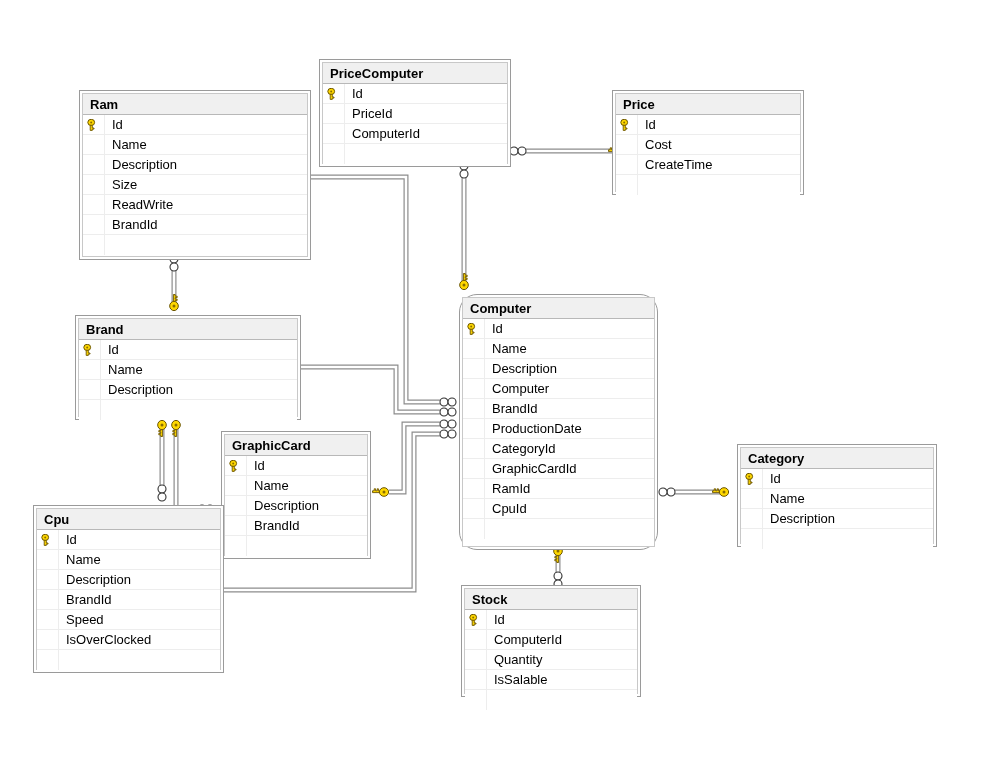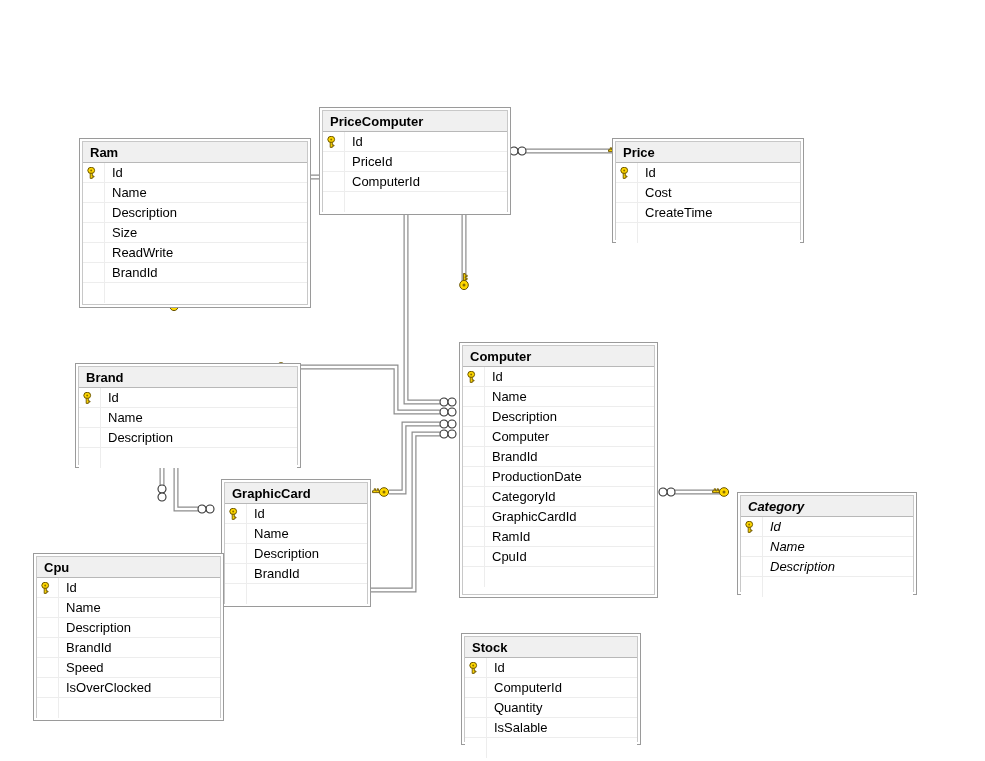--- a/index.html
+++ b/index.html
@@ -28,21 +28,20 @@
     pointer-events: none;
   }
 
   
   .entity {
     position: absolute;
     background: #ffffff;
     border: 1px solid #9a9a9a;
     box-sizing: border-box;
     padding: 2px;
-    margin-top: 48px;
   }
   .entity-inner {
     border: 1px solid #c8c8c8;
     box-sizing: border-box;
     width: 100%;
     height: 100%;
     background: #ffffff;
   }
   .entity-header {
     height: 21px;
@@ -275,21 +274,21 @@
             <div class="attr-row">
               <div class="attr-gutter"></div>
               <div class="attr-name">Description</div>
             </div>
             <div class="attr-row entity-filler">
               <div class="attr-gutter"></div>
             </div>
           </div>
         </div>
       </div>
-      <div class="entity" style="left: 459px; top: 294px; width: 199px; height: 256px;">
+      <div class="entity" style="left: 459px; top: 294px; width: 199px; height: 256px; border-radius: 18px;">
         <div class="entity-inner">
           <div class="entity-header">Computer</div>
           <div class="entity-body">
             <div class="attr-row">
               <div class="attr-gutter">
                 <svg width="14" height="12" viewBox="0 0 14 12" class="key-glyph">
                   <ellipse cx="4.2" cy="3.4" rx="3.4" ry="3.1" fill="#ffd800" stroke="#6b5500" stroke-width="1"></ellipse>
                   <circle cx="4.2" cy="3.4" r="1.0" fill="#8a6d00"></circle>
                   <path d="M 3.2 6.3 L 5.3 6.3 L 5.3 9.0 L 7.0 9.0 L 7.0 10.1 L 5.3 10.1 L 5.3 11.4 L 3.2 11.4 Z" fill="#ffd800" stroke="#6b5500" stroke-width="0.9"></path>
                 </svg>
@@ -363,21 +362,21 @@
             <div class="attr-row">
               <div class="attr-gutter"></div>
               <div class="attr-name">BrandId</div>
             </div>
             <div class="attr-row entity-filler">
               <div class="attr-gutter"></div>
             </div>
           </div>
         </div>
       </div>
-      <div class="entity" style="left: 737px; top: 444px; width: 180px; height: 103px; font-style: italic;">
+      <div class="entity" style="left: 737px; top: 444px; width: 200px; height: 103px;">
         <div class="entity-inner">
           <div class="entity-header">Category</div>
           <div class="entity-body">
             <div class="attr-row">
               <div class="attr-gutter">
                 <svg width="14" height="12" viewBox="0 0 14 12" class="key-glyph">
                   <ellipse cx="4.2" cy="3.4" rx="3.4" ry="3.1" fill="#ffd800" stroke="#6b5500" stroke-width="1"></ellipse>
                   <circle cx="4.2" cy="3.4" r="1.0" fill="#8a6d00"></circle>
                   <path d="M 3.2 6.3 L 5.3 6.3 L 5.3 9.0 L 7.0 9.0 L 7.0 10.1 L 5.3 10.1 L 5.3 11.4 L 3.2 11.4 Z" fill="#ffd800" stroke="#6b5500" stroke-width="0.9"></path>
                 </svg>

